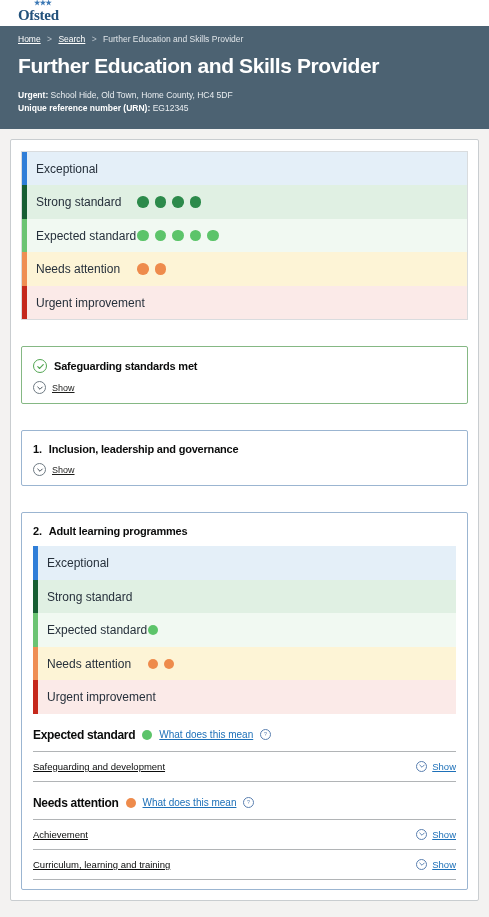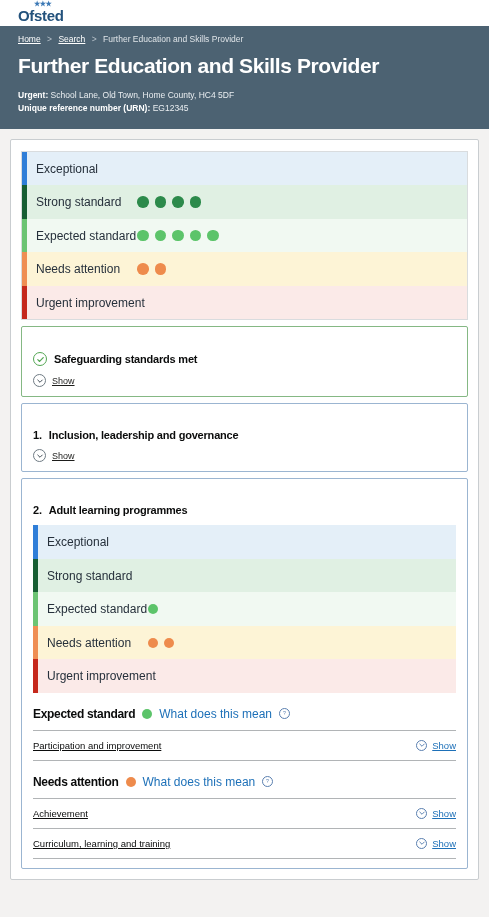--- a/index.html
+++ b/index.html
@@ -12,20 +12,21 @@
     overflow: hidden;
   }
 
   
   .logo-bar {
     height: 26px;
     background: #ffffff;
     display: flex;
     align-items: center;
     padding-left: 18px;
+    font-family: Liberation Serif, serif;
   }
   .ofsted-logo {
     position: relative;
     font-size: 15px;
     font-weight: 700;
     letter-spacing: -0.3px;
     color: #23527c;
     line-height: 1;
     padding-top: 4px;
   }
@@ -130,22 +131,22 @@
   .r-strong      { background: #e0f0e3; }
   .r-expected    { background: #f1f9f2; }
   .r-needs       { background: #fdf4d6; }
   .r-urgent      { background: #fbeae8; }
 
   
   .panel {
     background: #ffffff;
     border: 1px solid #9bb5d1;
     border-radius: 2px;
-    margin-top: 6px;
-    padding: 25px 11px 9px 11px;
+    margin-top: 26px;
+    padding: 12px 11px 9px 11px;
   }
   .panel.green { border-color: #85b884; }
 
   .panel-head {
     display: flex;
     align-items: center;
     gap: 7px;
     font-size: 11px;
     font-weight: 700;
     letter-spacing: -0.2px;
@@ -191,22 +192,23 @@
     align-items: center;
     gap: 7px;
     padding-bottom: 9px;
   }
   .judgement-head .jtitle {
     font-size: 12px;
     font-weight: 700;
     letter-spacing: -0.3px;
   }
   .wdtm {
-    font-size: 12px;
+    font-size: 10px;
     color: #1d70b8;
+    text-decoration: underline;
   }
 
   .sub-row {
     display: flex;
     align-items: center;
     justify-content: space-between;
     border-top: 1px solid #b1b4b6;
     padding: 9px 0 9px 0;
   }
   .sub-row:last-child { border-bottom: 1px solid #b1b4b6; }
@@ -242,21 +244,21 @@
     <span class="sep">&gt;</span>
     <a href="#">Search</a>
     <span class="sep">&gt;</span>
     <span>Further Education and Skills Provider</span>
   </div>
 
   <h1 class="provider-title">Further Education and Skills Provider</h1>
 
   <div class="meta-line">
     <b>Urgent:</b>
-    <span>School Lane, Old Town, Home County, HC4 5DF</span>
+    <span>School Hide, Old Town, Home County, HC4 5DF</span>
   </div>
   <div class="meta-line">
     <b>Unique reference number (URN)</b><b>:</b>
     <span>EG12345</span>
   </div>
 </div>
 
 <div class="page-body">
   <div class="report-card">
 
@@ -382,21 +384,21 @@
                 <span class="jtitle">Expected standard</span>
                 <span class="dot sm" style="background: rgb(92, 196, 106);"></span>
                 <span class="wdtm">What does this mean</span>
                 <span class="circ blue">
                   <svg width="7" height="7" viewBox="0 0 10 10">
                     <text x="5" y="7.6" font-size="7.5" text-anchor="middle" fill="#5a7fb0" font-family="Liberation Sans, sans-serif">?</text>
                   </svg>
                 </span>
               </div>
               <div class="sub-row">
-                <span class="sub-name">Participation and improvement</span>
+                <span class="sub-name">Safeguarding and development</span>
                 <span class="sub-toggle">
                   <span class="circ blue">
                     <svg width="8" height="8" viewBox="0 0 10 10">
                       <path d="M2.2 3.8 L5 6.6 L7.8 3.8" fill="none" stroke="#5a7fb0" stroke-width="1.2" stroke-linecap="round" stroke-linejoin="round"></path>
                     </svg>
                   </span>
                   <span class="tg-text">Show</span>
                 </span>
               </div>
             </div>

